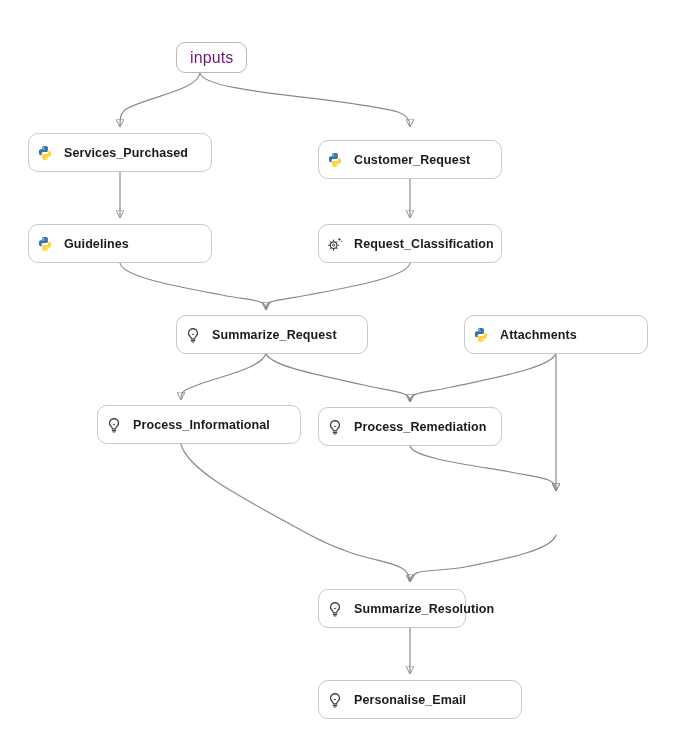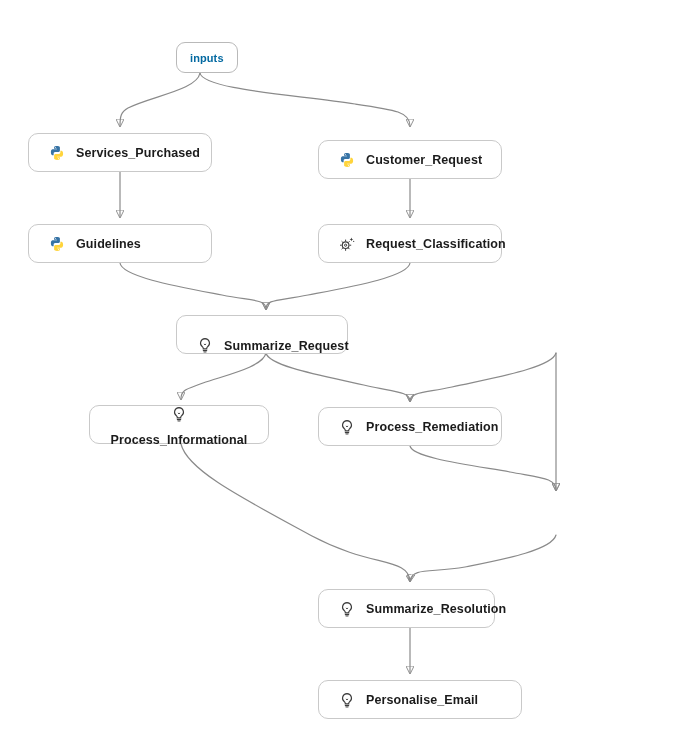--- a/index.html
+++ b/index.html
@@ -13,36 +13,36 @@
   .edges{position:absolute;left:0;top:0;width:686px;height:750px;}
   .edges path{fill:none;stroke:#8a8a8a;stroke-width:1.2;stroke-linecap:round;}
   .node{
     position:absolute;
     box-sizing:border-box;
     height:39px;
     background:#ffffff;
     border:1px solid #c9c9c9;
     border-radius:10px;
     display:flex;align-items:center;
-    padding:0 20px;
+    padding:0 8px;
     gap:11px;
     cursor:pointer;
   }
   .node .label{
     font-size:12.5px;
     font-weight:700;
     color:#1b1b1b;
     letter-spacing:.1px;
     white-space:nowrap;
   }
   .node.pill{
     height:31px;border-radius:9px;justify-content:center;padding:0 13px;
     border-color:#b9b9b9;
   }
-  .node.pill .label{font-weight:700;font-size:11px;color:#0369a1;}
+  .node.pill .label{font-weight:400;font-size:16px;color:#701a75;}
   .icon{width:16px;height:16px;display:flex;align-items:center;justify-content:center;flex:0 0 auto;}
 </style>
 </head>
 <body>
 
 <div class="canvas">
 
   <svg class="edges" xmlns="http://www.w3.org/2000/svg">
     <defs>
       <marker id="arrow" viewBox="0 0 10 10" refX="8.5" refY="5" markerWidth="6.5" markerHeight="6.5" orient="auto-start-reverse">
@@ -105,34 +105,43 @@
   <div class="node" style="left:28px;top:224px;width:184px;">
     <span class="icon">
       <svg viewBox="0 0 16 16" width="16" height="16">
           <path fill="#3673a5" d="M7.93 1.1c-3.1 0-2.9 1.35-2.9 1.35l.01 1.4h2.95v.42H3.86S1.9 4.05 1.9 7.16c0 3.1 1.72 3 1.72 3h1.02V8.7s-.06-1.72 1.69-1.72h2.93s1.64.03 1.64-1.58V2.73S11.15 1.1 7.93 1.1zM6.3 2.04a.53.53 0 1 1 0 1.06.53.53 0 0 1 0-1.06z"></path>
           <path fill="#ffd43b" d="M8.07 14.9c3.1 0 2.9-1.35 2.9-1.35l-.01-1.4H8.01v-.42h4.13s1.96.22 1.96-2.89c0-3.1-1.72-3-1.72-3h-1.02v1.46s.06 1.72-1.69 1.72H6.74s-1.64-.03-1.64 1.58v2.67s-.25 1.63 2.97 1.63zm1.63-.94a.53.53 0 1 1 0-1.06.53.53 0 0 1 0 1.06z"></path>
         </svg>
     </span>
     <span class="label">Guidelines</span>
   </div>
 
-  <div class="node" style="left:176px;top:315px;width:172px;align-items:flex-end;">
+  <div class="node" style="left:176px;top:315px;width:192px;">
     <span class="icon">
       <svg viewBox="0 0 16 16" width="16" height="16" fill="none" stroke="#3b3b3b" stroke-width="1.1">
           <path d="M8 1.6a4.5 4.5 0 0 0-2.6 8.15c.5.38.85.95.85 1.55v.6h3.5v-.6c0-.6.35-1.17.85-1.55A4.5 4.5 0 0 0 8 1.6z"></path>
           <path d="M6.9 6.9l1.1 1 1.1-1" stroke-width=".9"></path>
           <path d="M6.3 13.6h3.4" stroke-linecap="round"></path>
           <path d="M7 15h2" stroke-linecap="round" stroke-width=".9"></path>
         </svg>
     </span>
     <span class="label">Summarize_Request</span>
   </div>
 
+  <div class="node" style="left:464px;top:315px;width:184px;">
+    <span class="icon">
+      <svg viewBox="0 0 16 16" width="16" height="16">
+          <path fill="#3673a5" d="M7.93 1.1c-3.1 0-2.9 1.35-2.9 1.35l.01 1.4h2.95v.42H3.86S1.9 4.05 1.9 7.16c0 3.1 1.72 3 1.72 3h1.02V8.7s-.06-1.72 1.69-1.72h2.93s1.64.03 1.64-1.58V2.73S11.15 1.1 7.93 1.1zM6.3 2.04a.53.53 0 1 1 0 1.06.53.53 0 0 1 0-1.06z"></path>
+          <path fill="#ffd43b" d="M8.07 14.9c3.1 0 2.9-1.35 2.9-1.35l-.01-1.4H8.01v-.42h4.13s1.96.22 1.96-2.89c0-3.1-1.72-3-1.72-3h-1.02v1.46s.06 1.72-1.69 1.72H6.74s-1.64-.03-1.64 1.58v2.67s-.25 1.63 2.97 1.63zm1.63-.94a.53.53 0 1 1 0-1.06.53.53 0 0 1 0 1.06z"></path>
+        </svg>
+    </span>
+    <span class="label">Attachments</span>
+  </div>
 
-  <div class="node" style="left:89px;top:405px;width:180px;flex-direction:column;">
+  <div class="node" style="left:97px;top:405px;width:204px;">
     <span class="icon">
       <svg viewBox="0 0 16 16" width="16" height="16" fill="none" stroke="#3b3b3b" stroke-width="1.1">
           <path d="M8 1.6a4.5 4.5 0 0 0-2.6 8.15c.5.38.85.95.85 1.55v.6h3.5v-.6c0-.6.35-1.17.85-1.55A4.5 4.5 0 0 0 8 1.6z"></path>
           <path d="M6.9 6.9l1.1 1 1.1-1" stroke-width=".9"></path>
           <path d="M6.3 13.6h3.4" stroke-linecap="round"></path>
           <path d="M7 15h2" stroke-linecap="round" stroke-width=".9"></path>
         </svg>
     </span>
     <span class="label">Process_Informational</span>
   </div>
@@ -143,21 +152,21 @@
           <path d="M8 1.6a4.5 4.5 0 0 0-2.6 8.15c.5.38.85.95.85 1.55v.6h3.5v-.6c0-.6.35-1.17.85-1.55A4.5 4.5 0 0 0 8 1.6z"></path>
           <path d="M6.9 6.9l1.1 1 1.1-1" stroke-width=".9"></path>
           <path d="M6.3 13.6h3.4" stroke-linecap="round"></path>
           <path d="M7 15h2" stroke-linecap="round" stroke-width=".9"></path>
         </svg>
     </span>
     <span class="label">Process_Remediation</span>
   </div>
 
 
-  <div class="node" style="left:318px;top:589px;width:177px;align-items:center;">
+  <div class="node" style="left:318px;top:589px;width:148px;align-items:center;">
     <span class="icon">
       <svg viewBox="0 0 16 16" width="16" height="16" fill="none" stroke="#3b3b3b" stroke-width="1.1">
           <path d="M8 1.6a4.5 4.5 0 0 0-2.6 8.15c.5.38.85.95.85 1.55v.6h3.5v-.6c0-.6.35-1.17.85-1.55A4.5 4.5 0 0 0 8 1.6z"></path>
           <path d="M6.9 6.9l1.1 1 1.1-1" stroke-width=".9"></path>
           <path d="M6.3 13.6h3.4" stroke-linecap="round"></path>
           <path d="M7 15h2" stroke-linecap="round" stroke-width=".9"></path>
         </svg>
     </span>
     <span class="label">Summarize_Resolution</span>
   </div>

